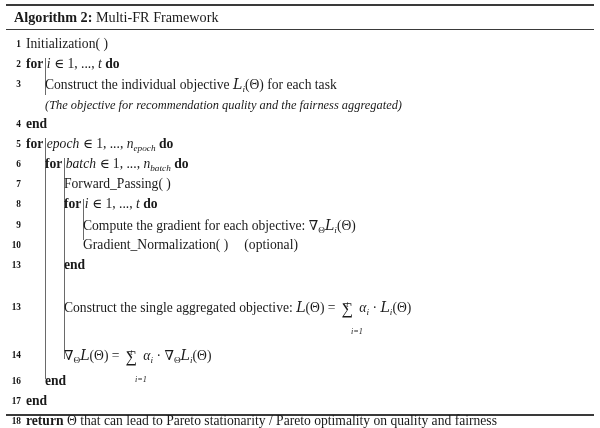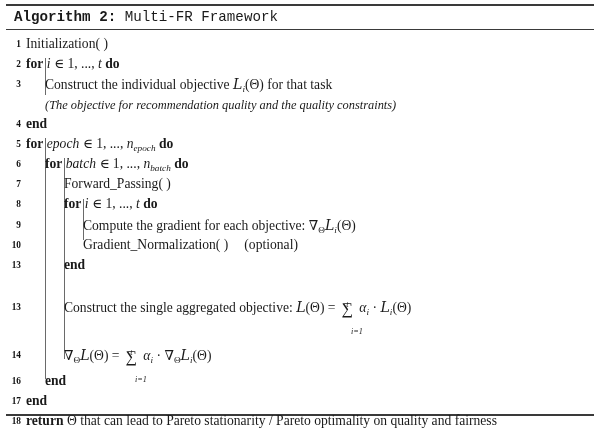--- a/index.html
+++ b/index.html
@@ -35,21 +35,20 @@
   .rule-bottom { top: 414px; height: 2.2px; }
 
   
   .caption {
     position: absolute;
     left: 14px;
     top: 8px;
     font-size: 14.2px;
     line-height: 19px;
     white-space: nowrap;
-    font-family: Liberation Mono, monospace;
   }
   .caption .algo-label {
     font-weight: bold;
   }
   .caption .algo-title {
     font-weight: normal;
   }
 
   
   .body-lines {
@@ -183,26 +182,26 @@
       <span class="content i0"><span>Initialization( )</span></span>
     </div>
 
     <div class="line">
       <span class="lineno">2</span>
       <span class="content i0"><span class="kw">for</span> <span class="mi">i</span> <span class="math">∈</span> <span class="math">1, ...,</span> <span class="mi">t</span> <span class="kw">do</span></span>
     </div>
 
     <div class="line">
       <span class="lineno">3</span>
-      <span class="content i1"><span>Construct the individual objective</span> <span class="cal">L</span><span class="sub">i</span><span>(</span><span>Θ</span><span>)</span> <span>for that task</span></span>
+      <span class="content i1"><span>Construct the individual objective</span> <span class="cal">L</span><span class="sub">i</span><span>(</span><span>Θ</span><span>)</span> <span>for each task</span></span>
     </div>
 
     <div class="line note">
       <span class="lineno"></span>
-      <span class="content i1"><span class="note-text">(The objective for recommendation quality and the quality constraints)</span></span>
+      <span class="content i1"><span class="note-text">(The objective for recommendation quality and the fairness aggregated)</span></span>
     </div>
 
     <div class="line">
       <span class="lineno">4</span>
       <span class="content i0"><span class="kw">end</span></span>
     </div>
 
     <div class="line">
       <span class="lineno">5</span>
       <span class="content i0"><span class="kw">for</span> <span class="mi">epoch</span> <span class="math">∈</span> <span class="math">1, ...,</span> <span class="mi">n</span><span class="sub">epoch</span> <span class="kw">do</span></span>

